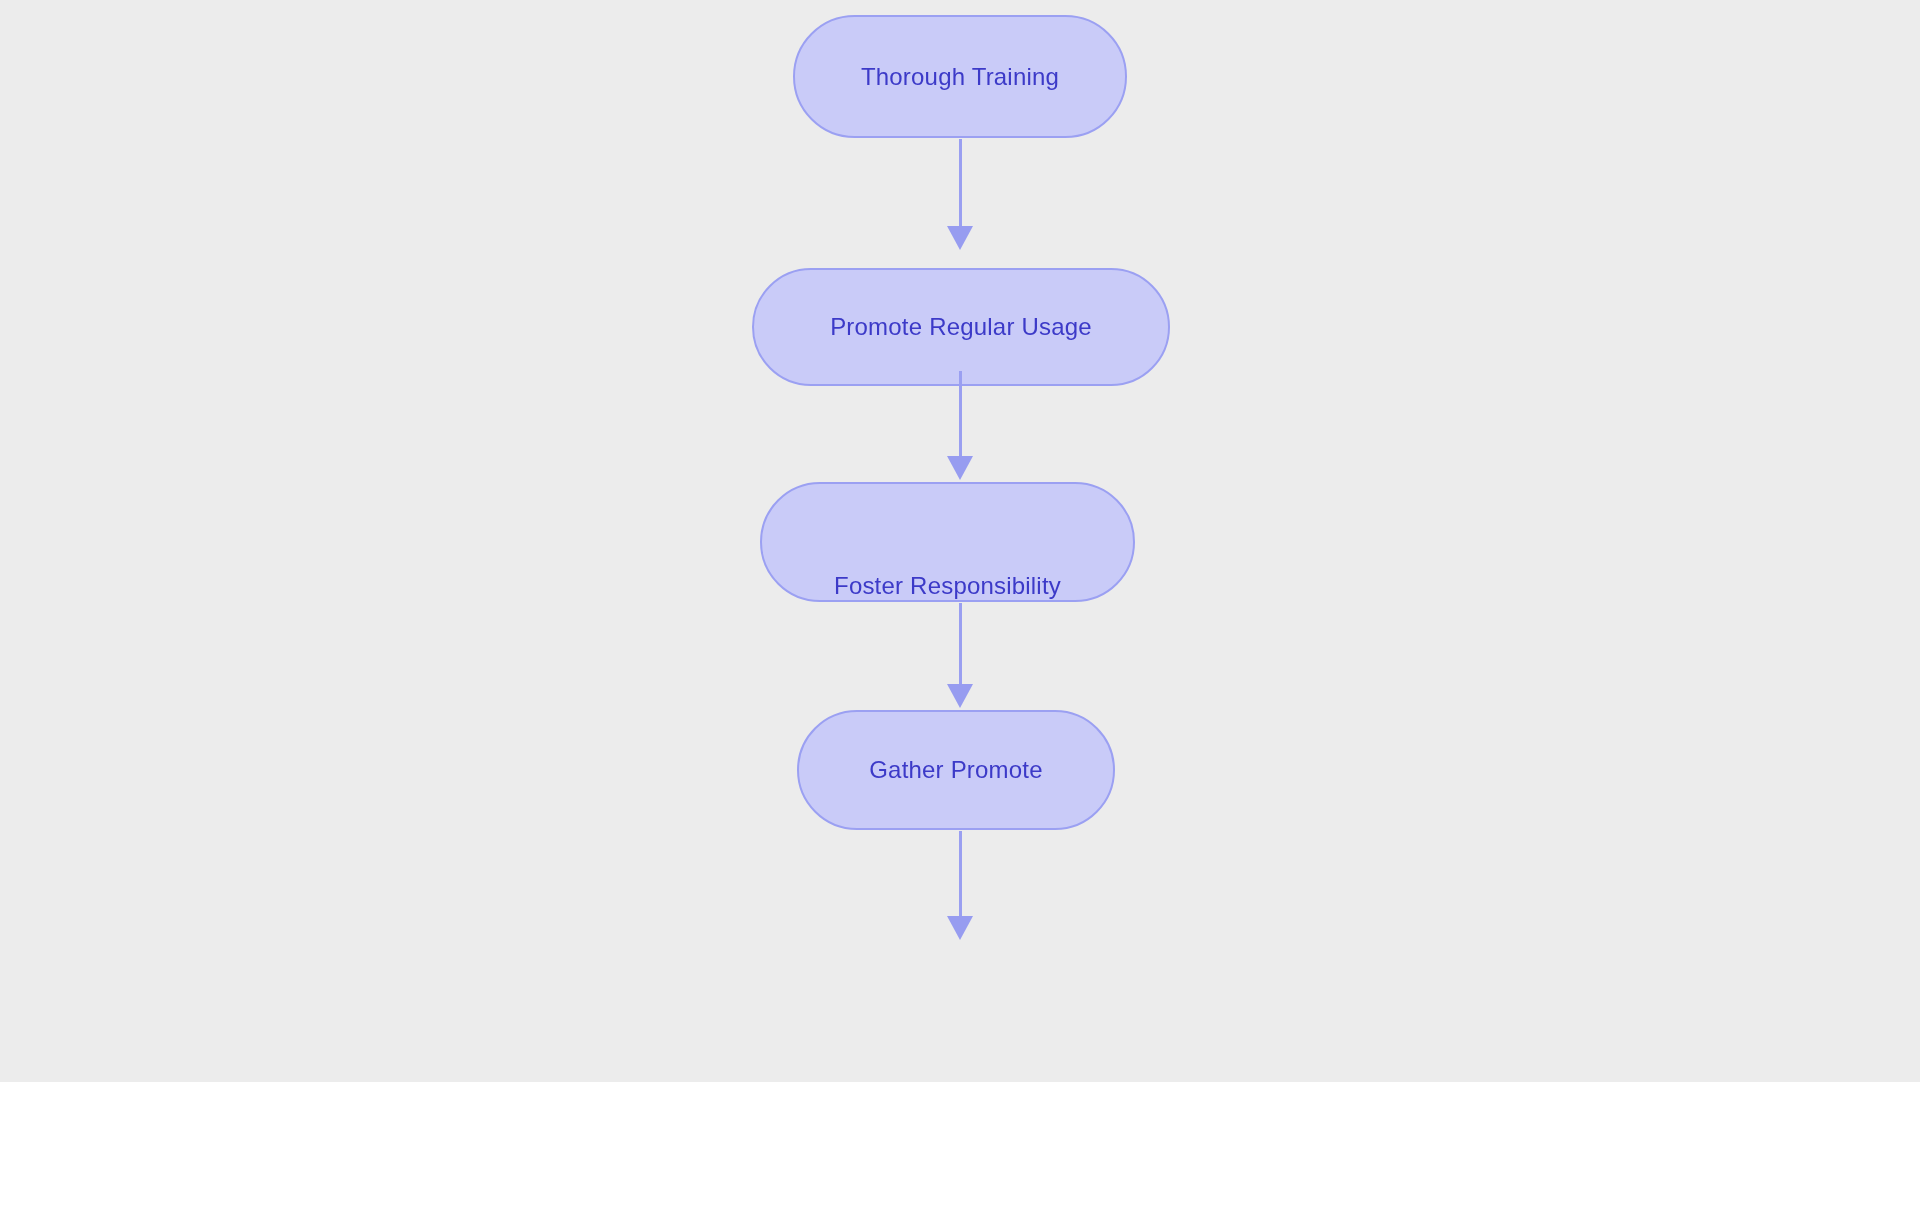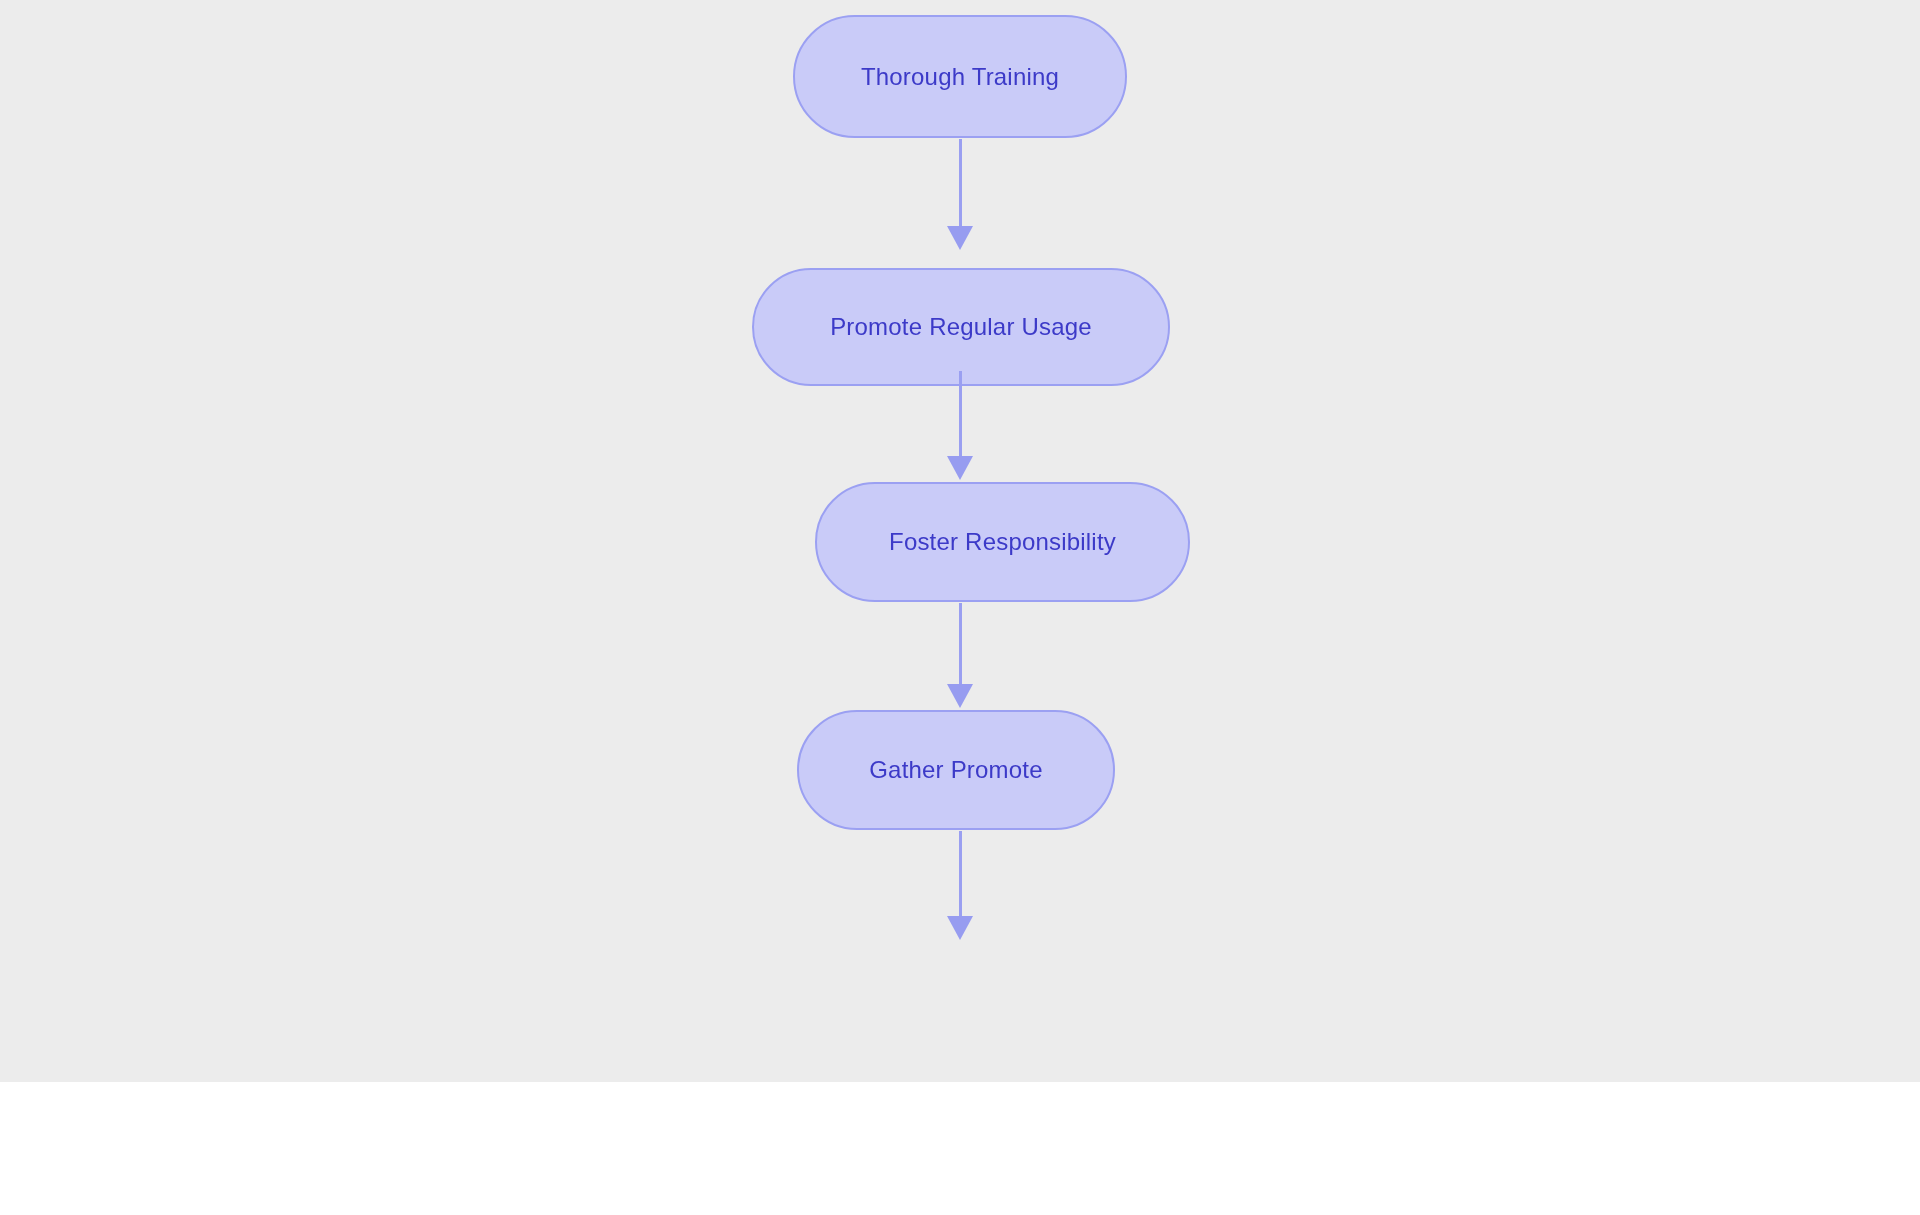--- a/index.html
+++ b/index.html
@@ -38,21 +38,21 @@
     display: flex;
     align-items: center;
     justify-content: center;
     color: #3c3ac8;
     font-size: 24px;
     letter-spacing: 0.2px;
     white-space: nowrap;
   }
   .node-1 { left: 793px; top: 15px;  width: 334px; height: 123px; }
   .node-2 { left: 752px; top: 252px; width: 418px; height: 118px; margin-top: 16px; }
-  .node-3 { left: 815px; top: 482px; width: 375px; height: 120px; }
+  .node-3 { left: 760px; top: 482px; width: 375px; height: 120px; align-items: flex-end; }
   .node-4 { left: 797px; top: 710px; width: 318px; height: 120px; }
   .node-5 { left: 758px; top: 942px; width: 404px; height: 121px; }
 
   .arrow {
     position: absolute;
     left: 947px;
     width: 26px;
     display: flex;
     flex-direction: column;
     align-items: center;

